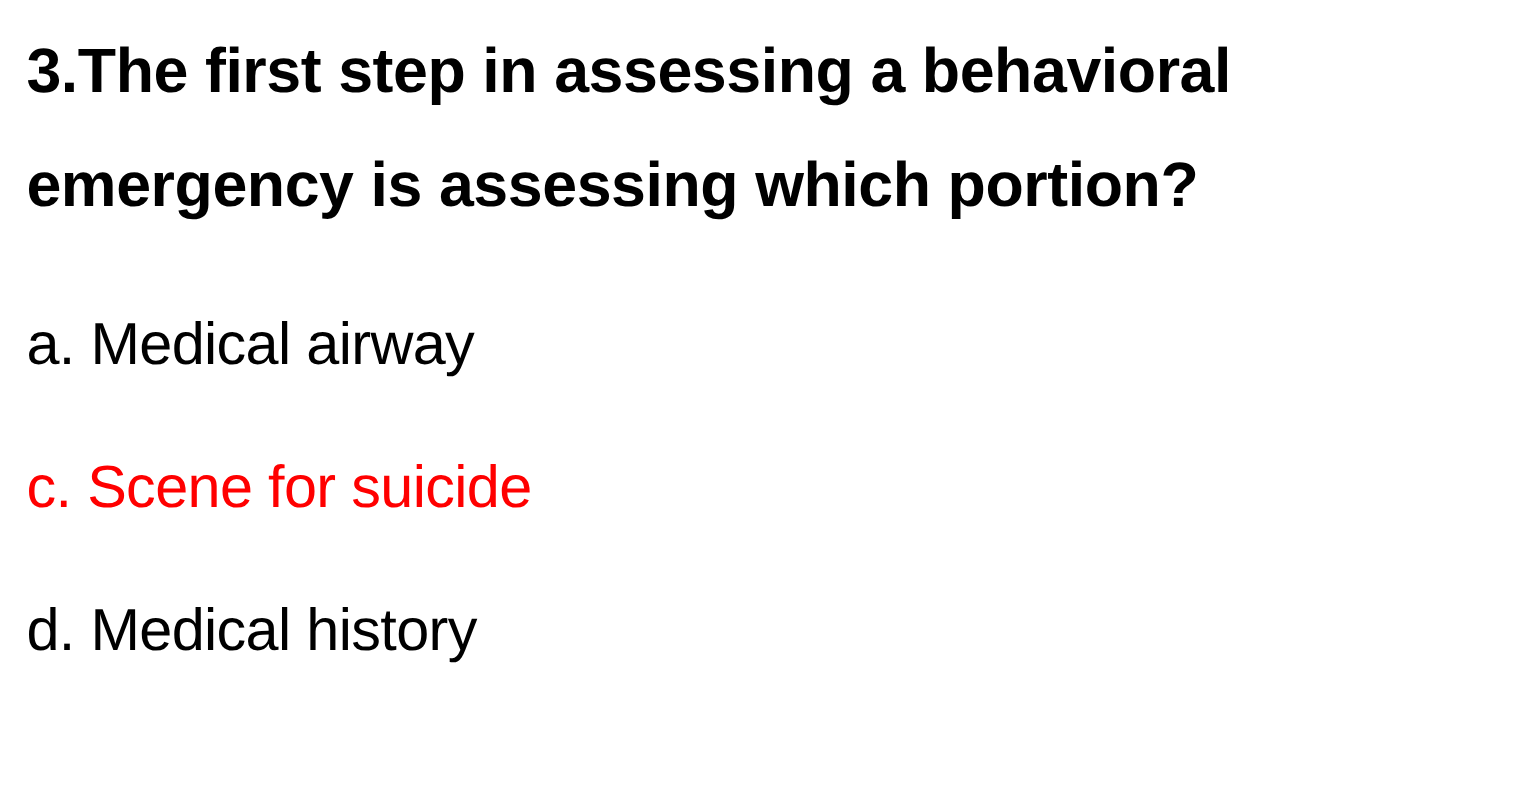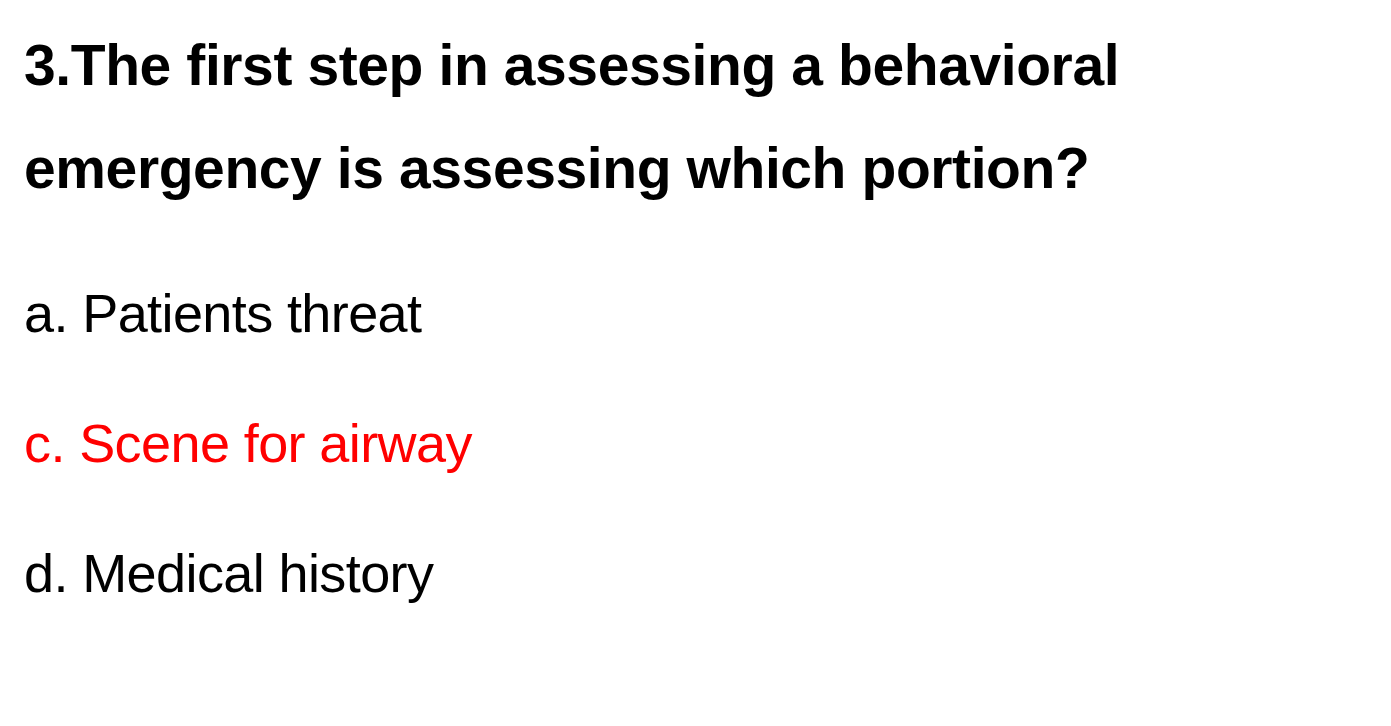--- a/index.html
+++ b/index.html
@@ -57,18 +57,18 @@
   }
 </style>
 </head>
 <body>
 
 <div class="slide">
 
   <div class="question">3.The first step in assessing a behavioral emergency is assessing which portion?</div>
 
   <div class="options">
-    <div class="option">a. Patients threat</div>
-    <div class="option correct">c. Scene for airway</div>
+    <div class="option">a. Medical airway</div>
+    <div class="option correct">c. Scene for suicide</div>
     <div class="option">d. Medical history</div>
   </div>
 
 </div>
 
 </body></html>

